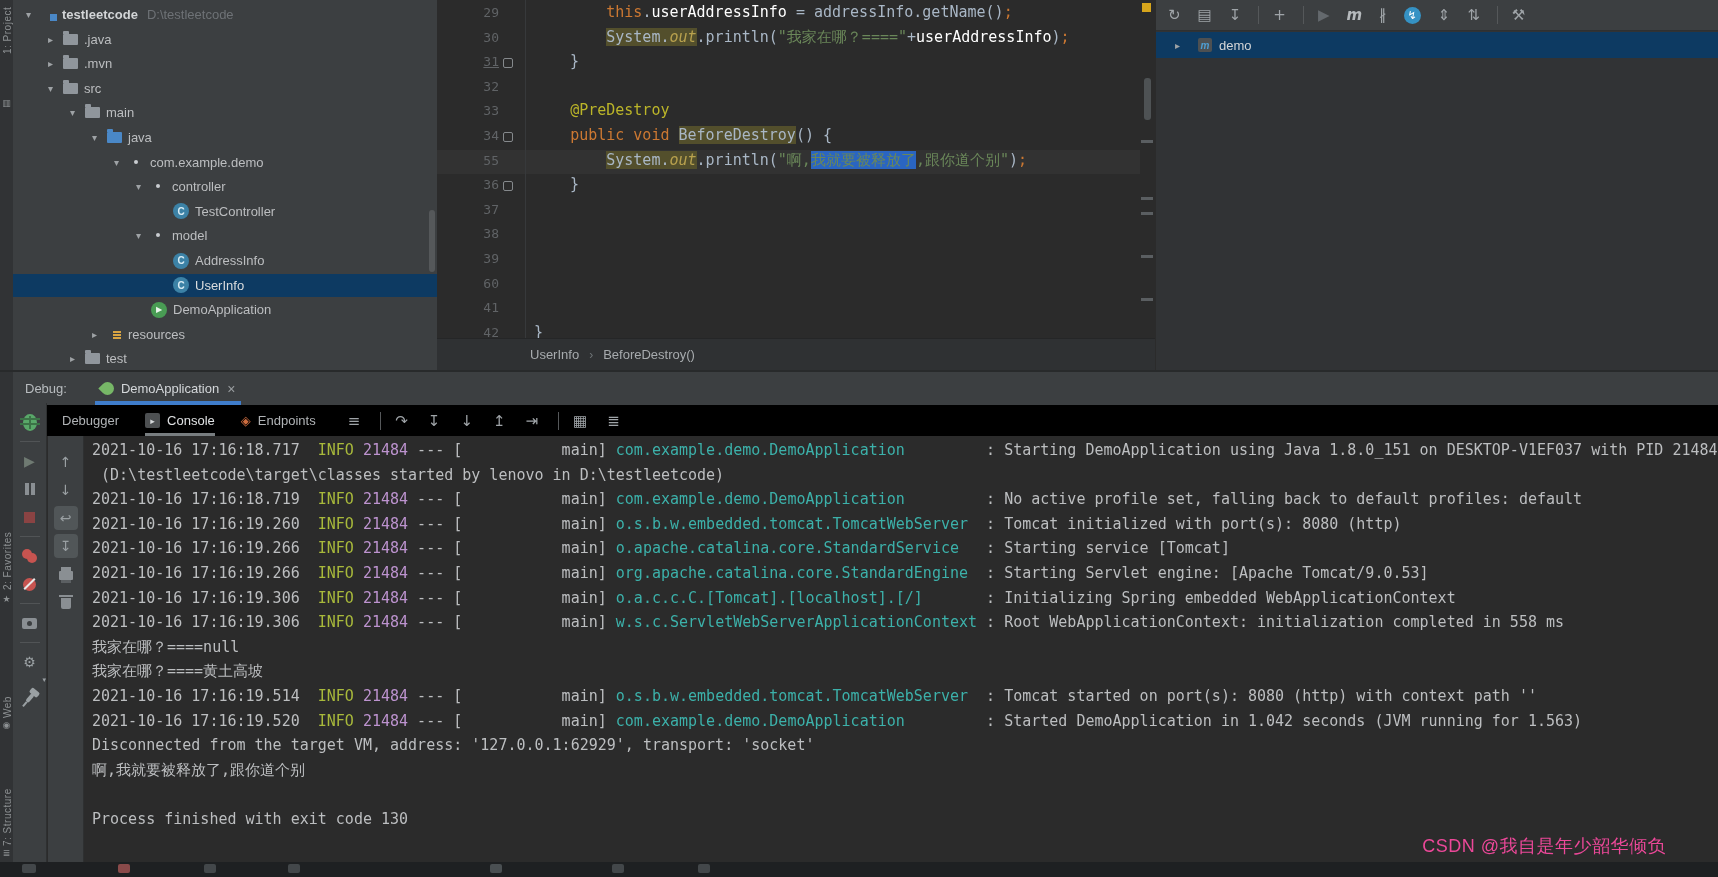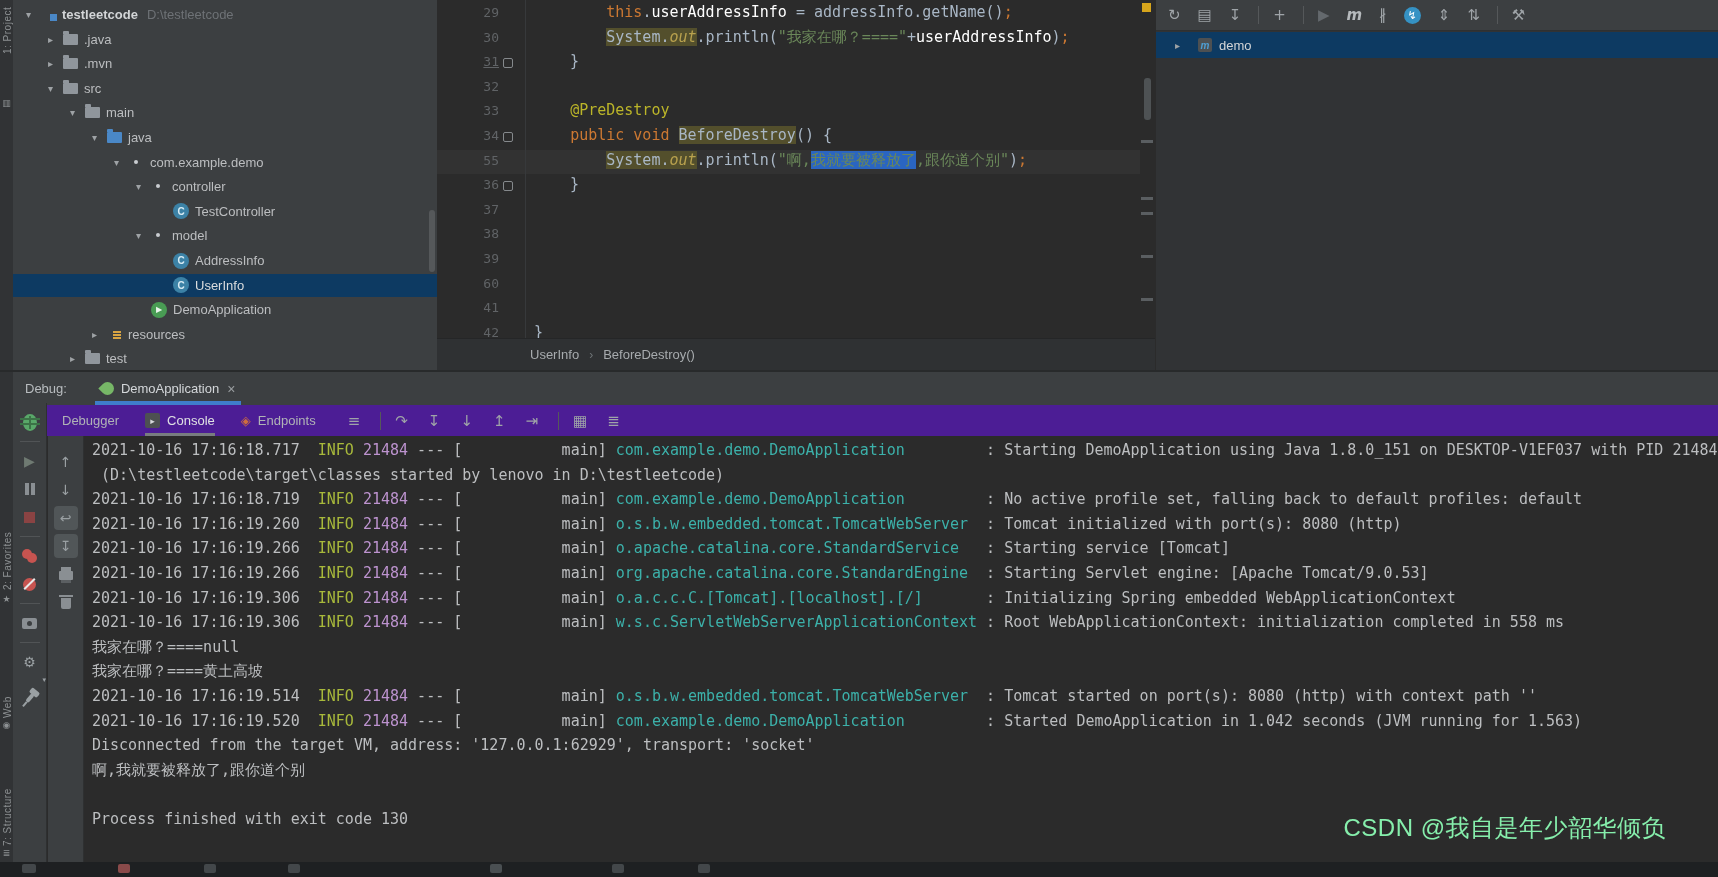--- a/index.html
+++ b/index.html
@@ -60,21 +60,21 @@
           font-size:10px;font-weight:bold;font-style:italic;display:flex;align-items:center;justify-content:center;}
   
   #debug{position:absolute;left:13px;top:372px;width:1705px;height:490px;background:#2b2b2b;}
   #dheader{position:absolute;left:0;top:0;width:1705px;height:33px;background:#3c3f41;display:flex;align-items:center;}
   .dlabel{margin-left:12px;color:#b8bcbf;}
   .dtab{position:relative;height:33px;display:flex;align-items:center;margin-left:24px;padding:0 10px;}
   .dtab .tname{color:#d4d7da;margin:0 8px 0 7px;}
   .dclose{color:#9a9ea1;font-size:14px;}
   .i-spring{width:13px;height:13px;background:#77b767;border-radius:0 60% 60% 60%;transform:rotate(-45deg);}
   .underline{position:absolute;left:4px;right:4px;bottom:0;height:4px;background:#3f7dcb;}
-  #dtabs{position:absolute;left:0;top:33px;width:1705px;height:31px;background:#4c1d95;display:flex;align-items:center;
+  #dtabs{position:absolute;left:0;top:33px;width:1705px;height:31px;background:#000000;display:flex;align-items:center;
          padding-left:49px;box-sizing:border-box;}
   .dtabitem{position:relative;height:31px;display:flex;align-items:center;margin-right:26px;color:#b0b3b6;}
   .dtabitem.on{color:#dfe1e3;}
   .dtabitem.on::after{content:"";position:absolute;left:0;right:0;bottom:0;height:3px;background:#787d80;}
   .i-consoletab{width:15px;height:15px;background:#4d5052;border-radius:2px;color:#d7dadc;font-size:9px;
                 display:flex;align-items:center;justify-content:center;margin-right:7px;}
   .i-endpoints{color:#cf6d3f;font-size:13px;margin-right:7px;}
   .stepic{font-size:15px;color:#9fa4a8;margin-right:20px;font-family:"DejaVu Sans",sans-serif;}
   
   #colA{position:absolute;left:0;top:31px;width:34px;height:459px;background:#3c3f41;border-right:1px solid #2e3031;
@@ -107,21 +107,21 @@
   .i-trash::before{content:"";position:absolute;left:-2px;top:-3px;width:14px;height:2px;background:#8a8f93;}
   
   #console{position:absolute;left:71px;top:64px;width:1634px;height:426px;background:#2b2b2b;overflow:hidden;
            font-family:"DejaVu Sans Mono","Liberation Mono",monospace;font-size:15px;line-height:24.6px;
            white-space:pre;padding:2px 0 0 8px;box-sizing:border-box;}
   .c-t{color:#bcbec0;} .c-info{color:#a8b93b;} .c-pid{color:#bd93cf;} .c-log{color:#3cb1aa;}
   
   #hdivider{position:absolute;left:0;top:370px;width:1718px;height:2px;background:#282a2b;}
   #bottomstrip{position:absolute;left:0;top:862px;width:1718px;height:15px;background:#1e2022;}
   .stub{position:absolute;top:2px;height:9px;border-radius:2px;background:#43474a;}
-  #watermark{position:absolute;right:52px;top:812px;font-size:24px;color:#86efac;letter-spacing:.5px;}
+  #watermark{position:absolute;right:52px;top:834px;font-size:18px;color:#ec4899;letter-spacing:.5px;}
 </style>
 </head>
 <body>
 
 <div id="app">
   <div id="stripe">
       <div class="vlabel" style="top: 2px; height: 52px;">1: Project</div>
       <div class="sicon" style="top: 98px;">▥</div>
       <div class="vlabel" style="top: 496px; height: 94px;">2: Favorites</div>
       <div class="sicon" style="top: 594px;">★</div>

